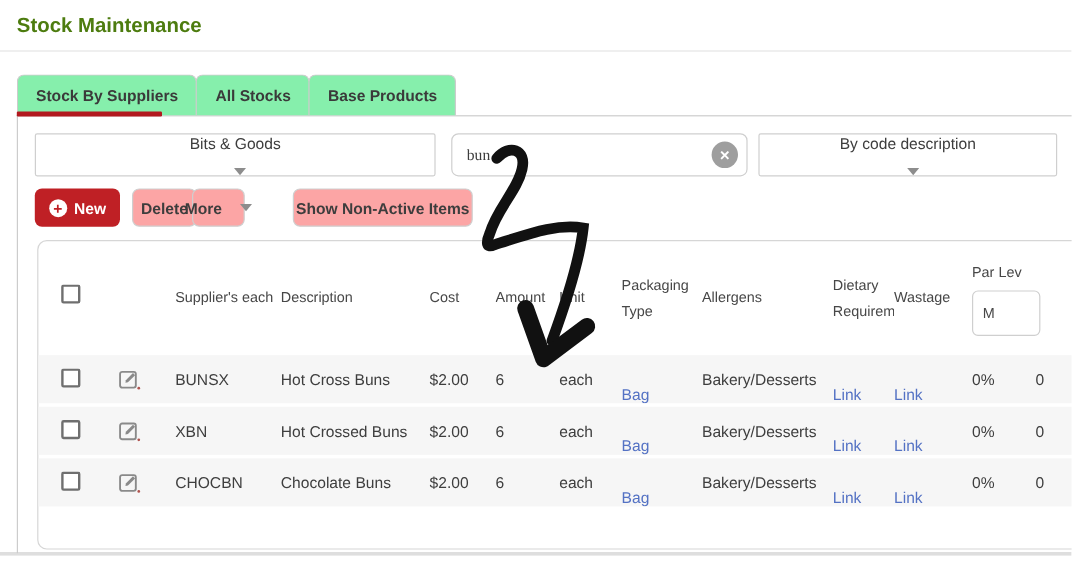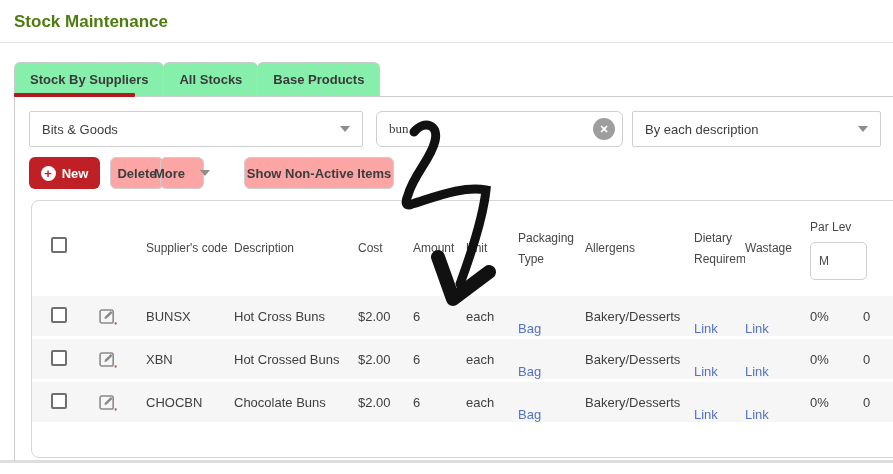--- a/index.html
+++ b/index.html
@@ -32,20 +32,21 @@
     border-top:1px solid #cccccc;border-left:1px solid #cccccc;z-index:1;
   }
   .bottom-bar{position:absolute;left:0;top:460px;width:100%;height:3px;background:#dedede;}
 
   
   .select-box{
     position:absolute;height:36px;box-sizing:border-box;background:#fff;
     border:1px solid #cfcfcf;border-radius:2px;display:flex;align-items:center;
     font-size:13px;color:#3d3d3d;padding:0 12px;justify-content:space-between;
     cursor:pointer;
+    flex-direction:column;
   }
   .sel-supplier{left:29px;top:111px;width:334px;}
   .sel-mode{left:632px;top:111px;width:249px;}
   .chev{
     width:0;height:0;border-left:5px solid transparent;border-right:5px solid transparent;
     border-top:6px solid #8d8d8d;flex:0 0 auto;margin-left:8px;
   }
   .search-wrap{
     position:absolute;left:376px;top:111px;width:247px;height:36px;box-sizing:border-box;
     background:#fff;border:1px solid #cfcfcf;border-radius:6px;
@@ -129,21 +130,21 @@
 
 <div class="select-box sel-supplier">
   <span>Bits &amp; Goods</span>
   <span class="chev"></span>
 </div>
 <div class="search-wrap">
   <input class="search-input" type="text" value="bun" style="">
   <span class="clear-btn">✕</span>
 </div>
 <div class="select-box sel-mode">
-  <span>By each description</span>
+  <span>By code description</span>
   <span class="chev"></span>
 </div>
 
 <div class="btn btn-new" id="btn-new" style="background: rgb(191, 32, 37);">
   <span class="plus-badge" id="plus-badge" style="color: rgb(191, 32, 37);">+</span>
   <span>New</span>
 </div>
 <div class="btn btn-delete">
   <span>Delete</span>
 </div>
@@ -152,21 +153,21 @@
   <span class="chev"></span>
 </div>
 <div class="btn btn-show">
   <span>Show Non-Active Items</span>
 </div>
 
 <div class="table-card">
   <div class="grid thead">
     <div class="th c1"><span class="checkbox"></span></div>
     <div class="th"></div>
-    <div class="th">Supplier's code</div>
+    <div class="th">Supplier's each</div>
     <div class="th">Description</div>
     <div class="th">Cost</div>
     <div class="th">Amount</div>
     <div class="th">Unit</div>
     <div class="th">Packaging Type</div>
     <div class="th">Allergens</div>
     <div class="th">Dietary Requirement</div>
     <div class="th">Wastage</div>
     <div class="th parlev-stack">
       <span class="parlev-label">Par Lev</span>

